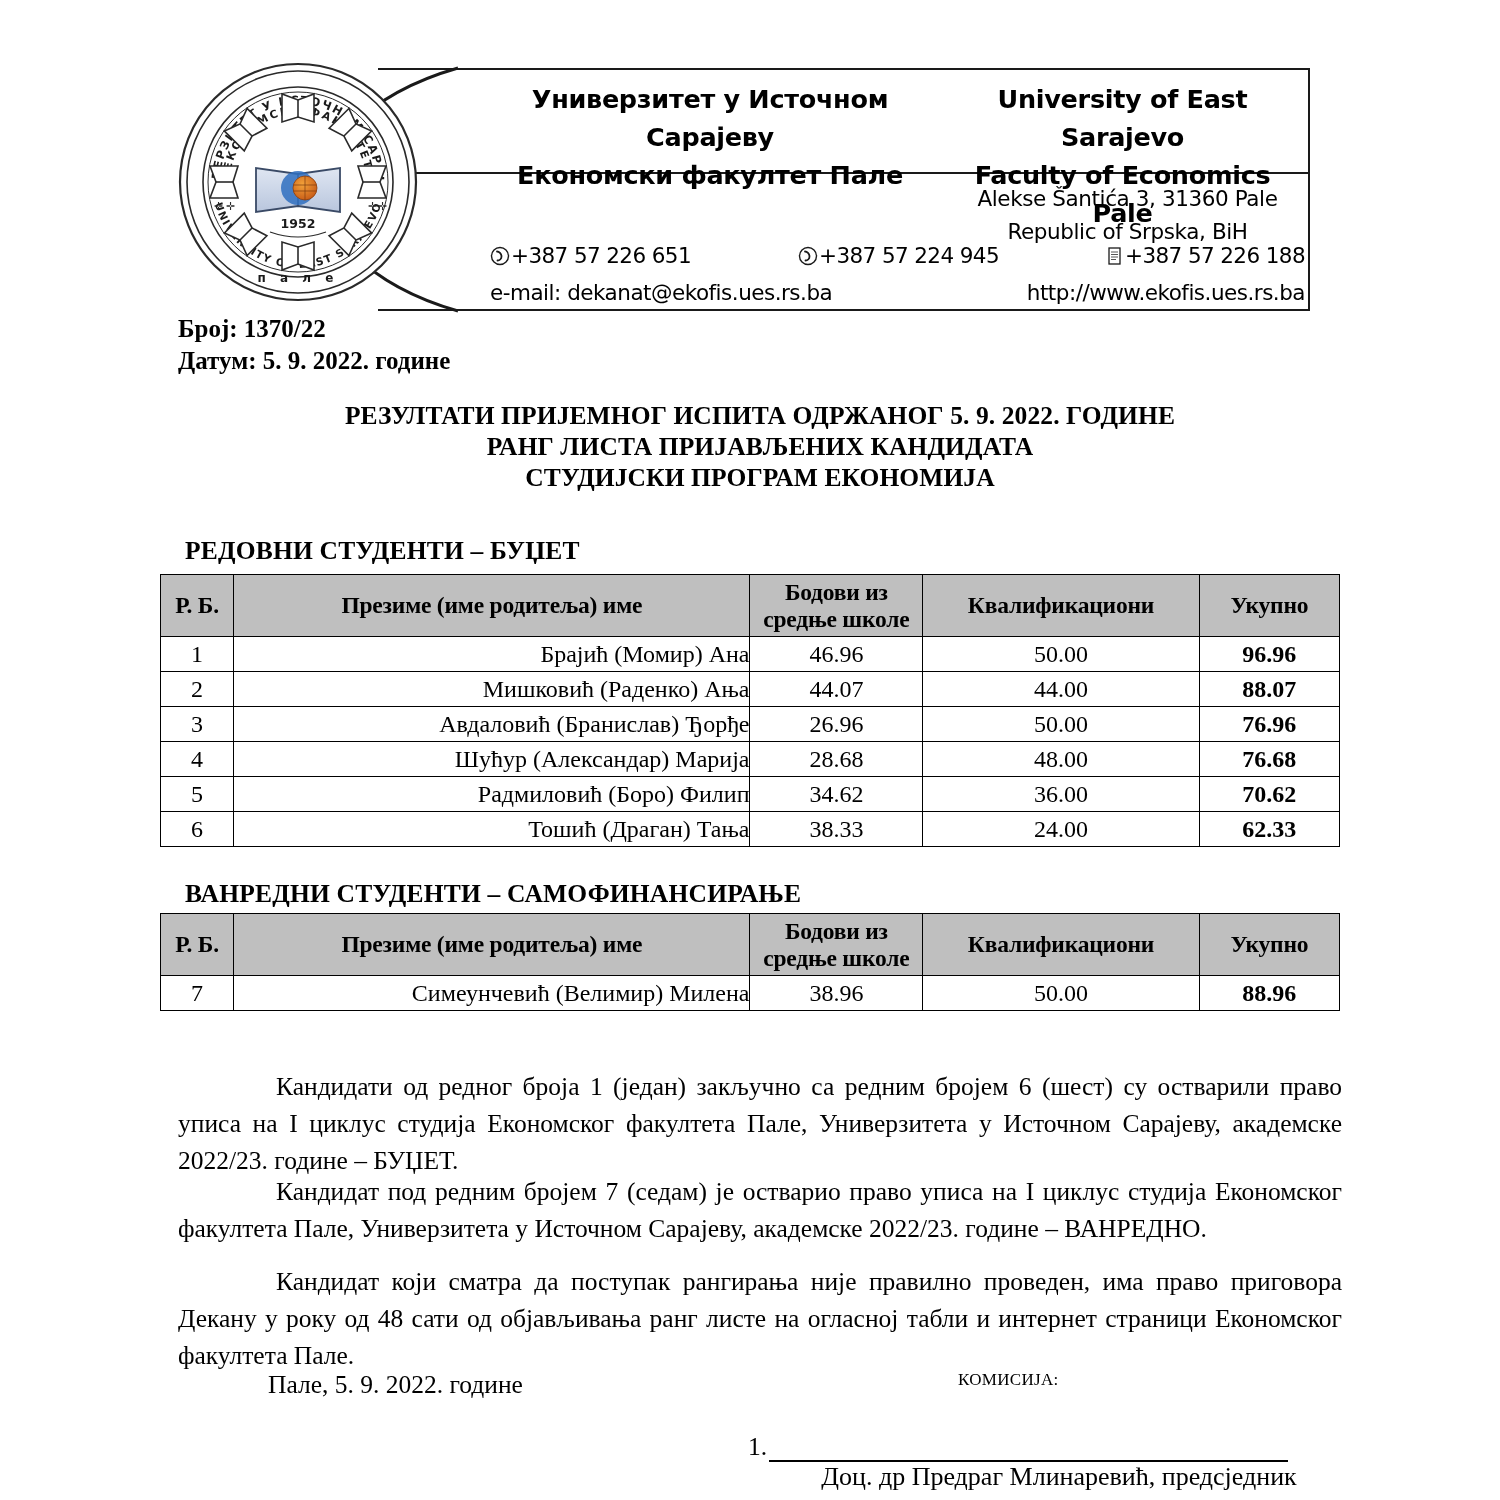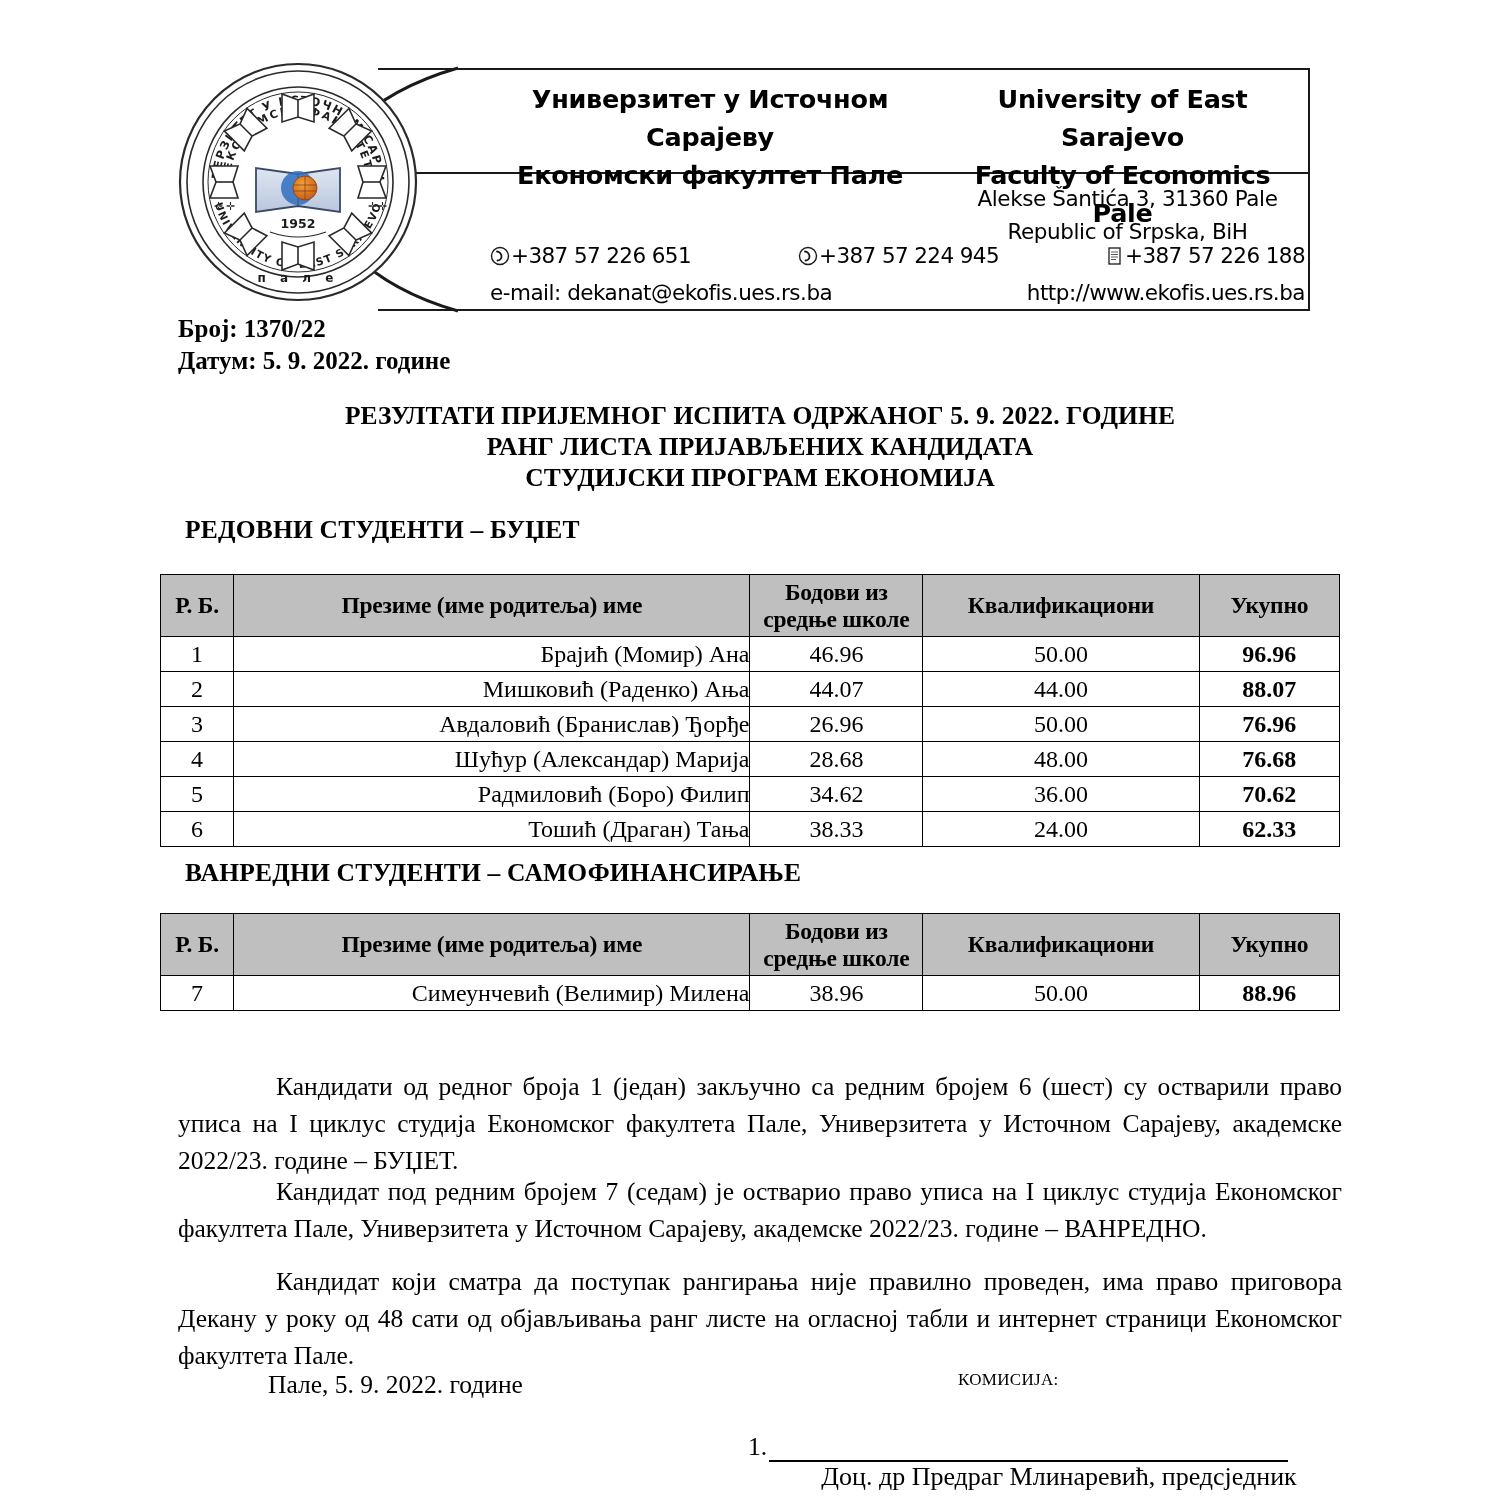--- a/index.html
+++ b/index.html
@@ -154,20 +154,21 @@
     letter-spacing: 0.1px;
   }
 
   
   .section-heading {
     position: absolute;
     left: 185px;
     font-weight: bold;
     font-size: 25.5px;
     letter-spacing: 0.2px;
+    margin-top: 21px;
   }
   #heading-budget { top: 515px; }
   #heading-self   { top: 858px; }
 
   
   .rank-table {
     position: absolute;
     left: 160px;
     width: 1180px;
     border-collapse: collapse;

